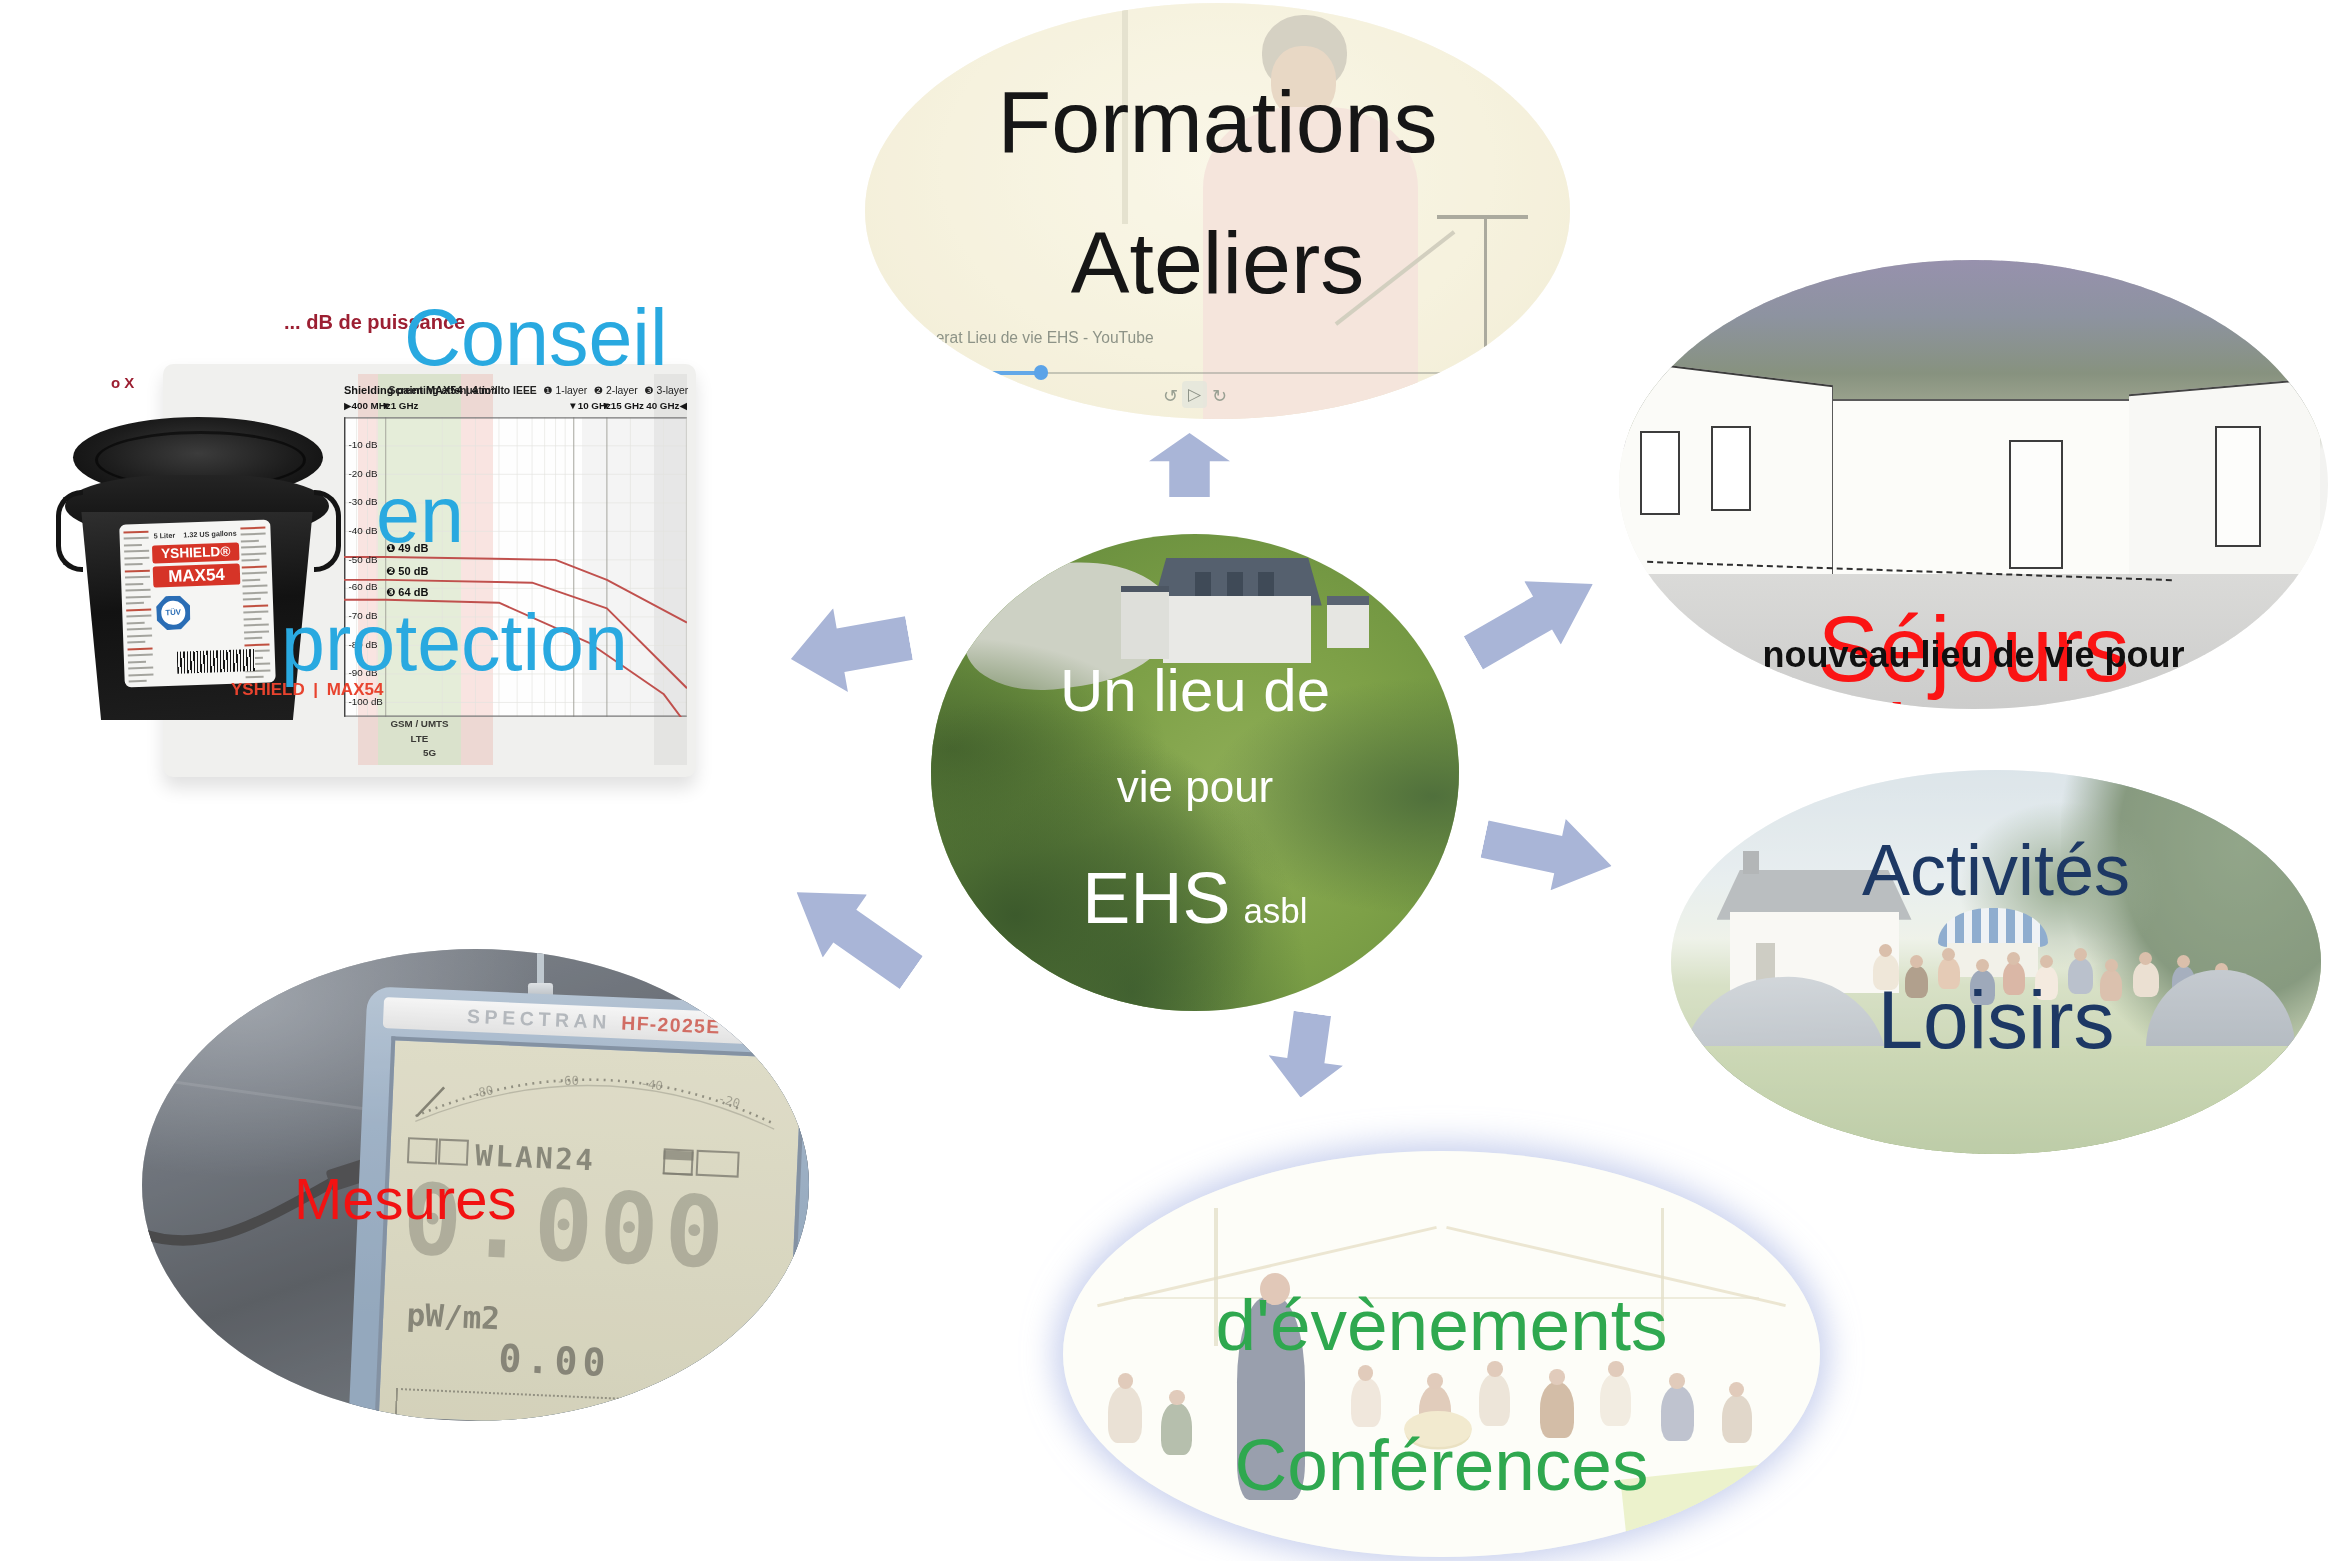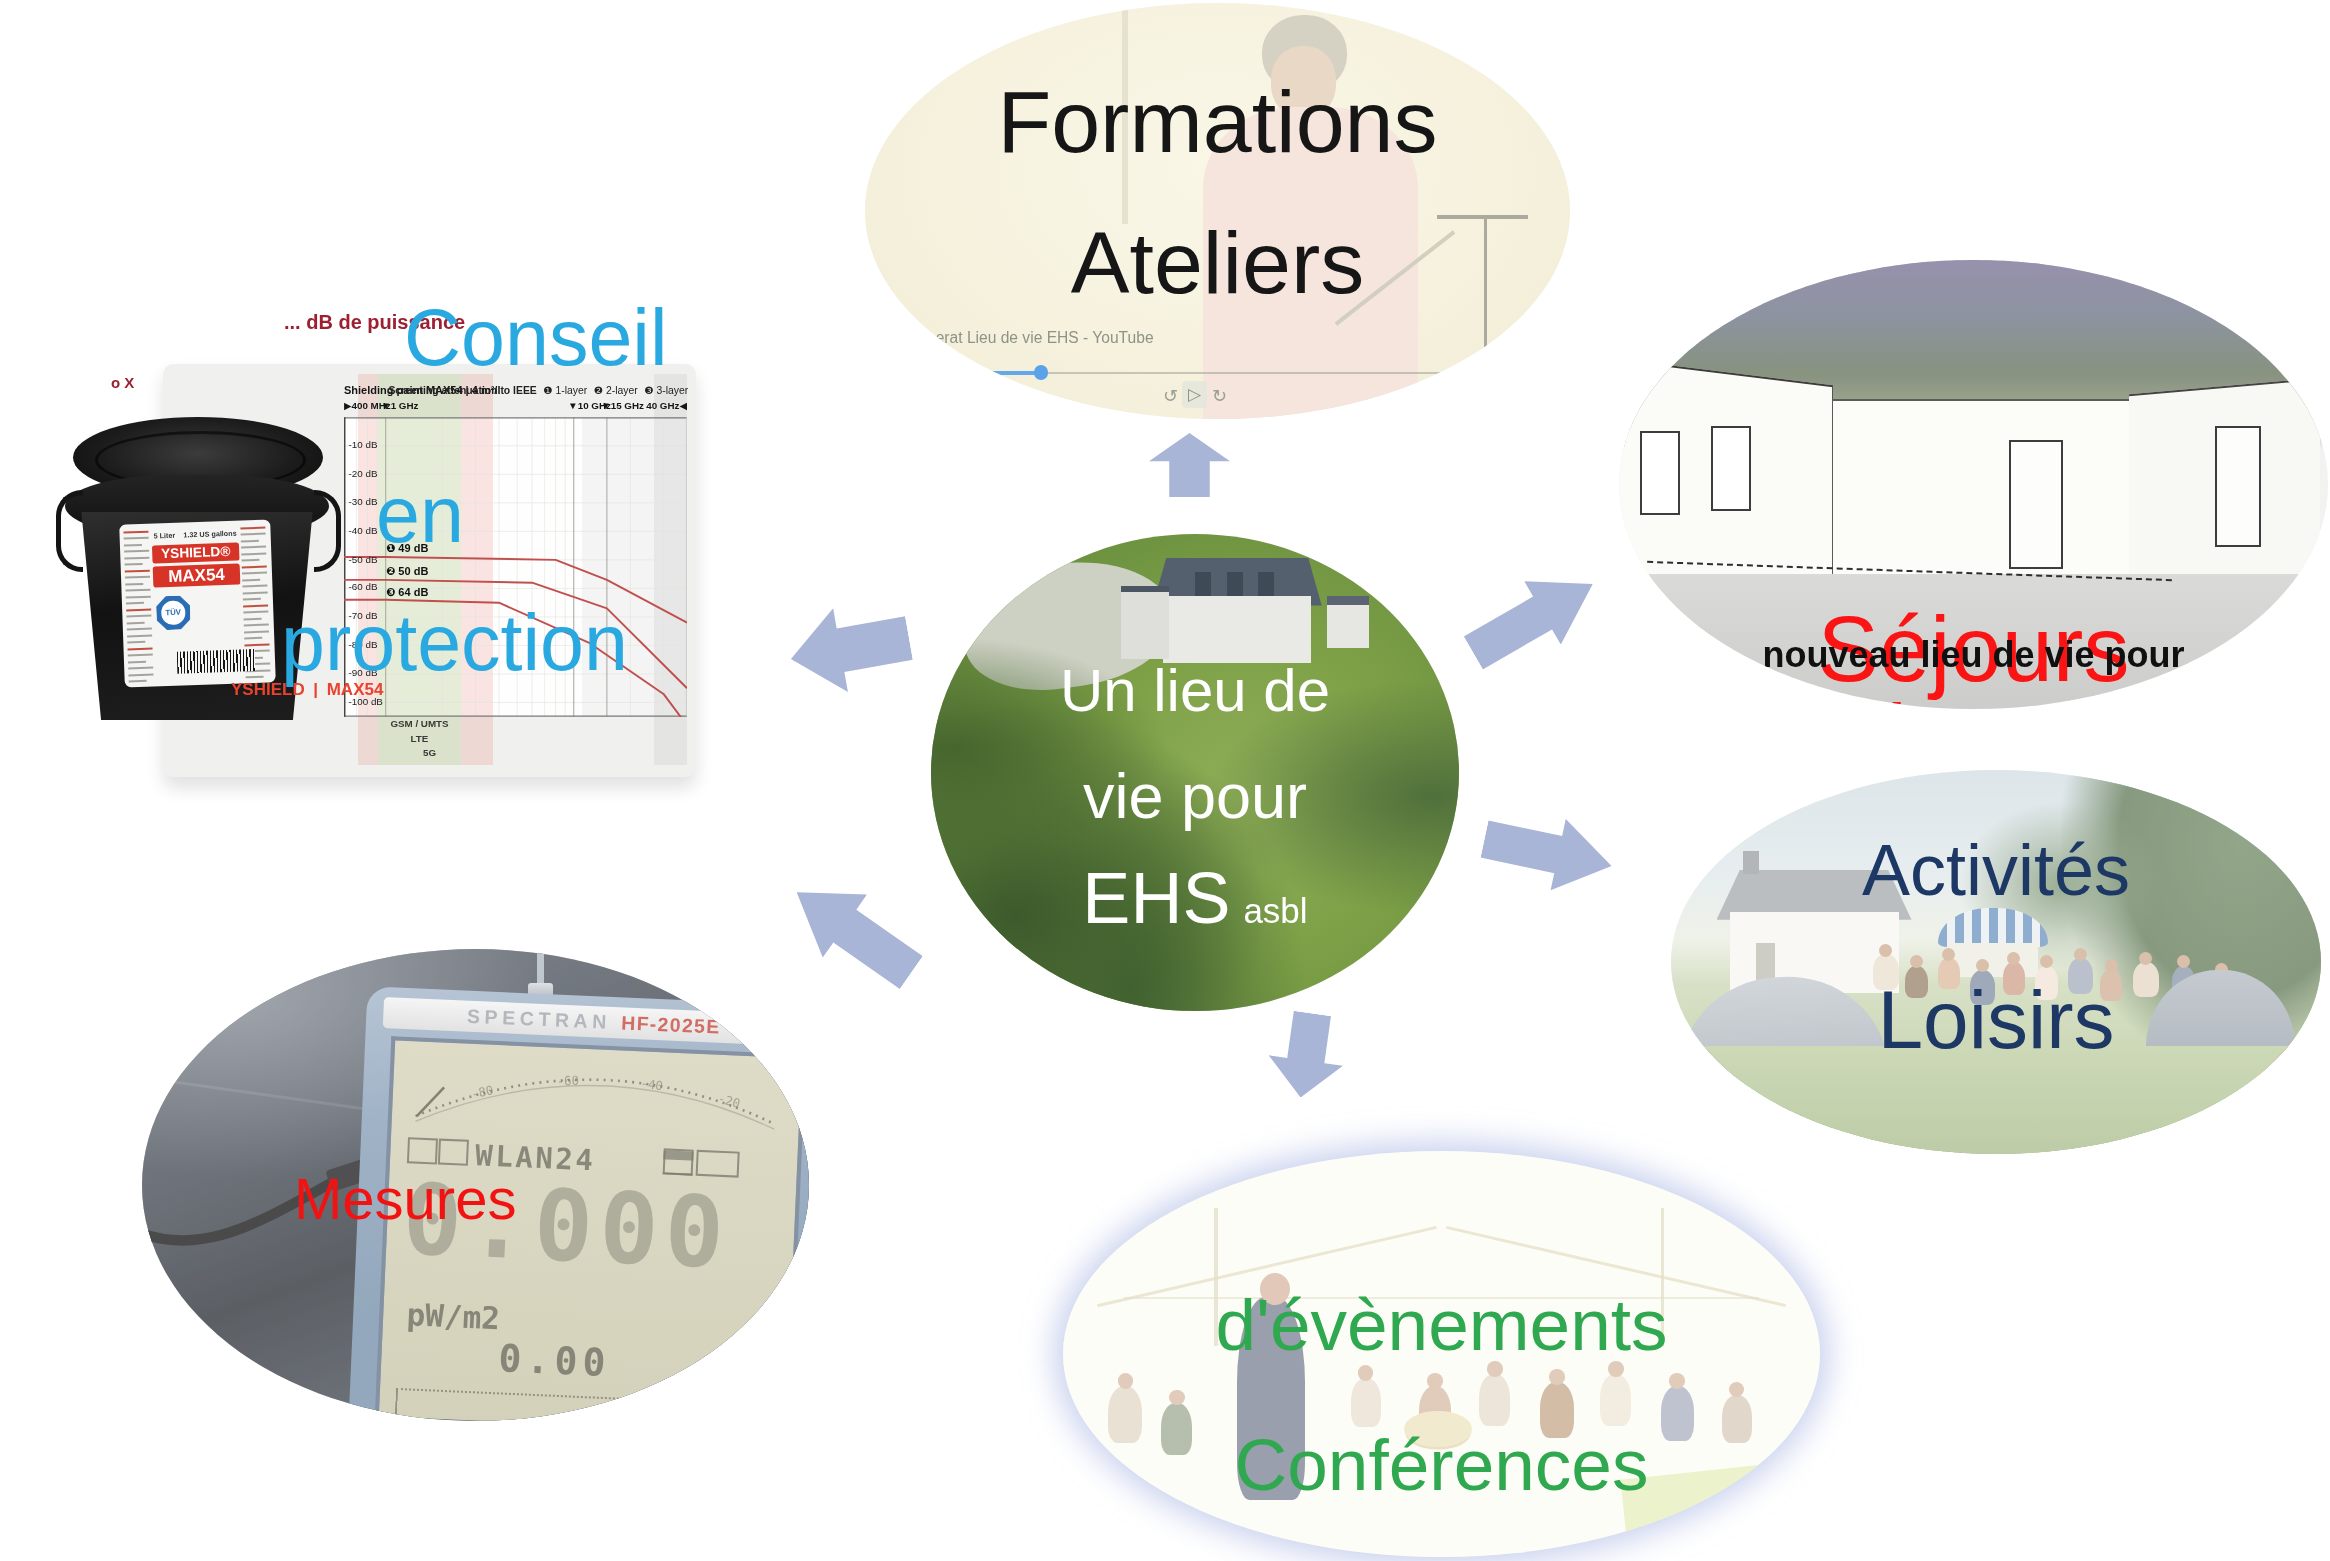--- a/index.html
+++ b/index.html
@@ -377,21 +377,21 @@
     <div class="abs" style="left:6%;top:6%;width:40%;height:26%;background:#cdd1c4;border-radius:40% 55% 50% 45%;transform:rotate(-8deg);"></div>
     <div class="abs" style="inset:0;background:radial-gradient(ellipse at 16% 80%,#3c5a2c 0%,rgba(60,90,44,0) 40%),radial-gradient(ellipse at 38% 96%,#456633 0%,rgba(69,102,51,0) 38%),radial-gradient(ellipse at 95% 55%,#50703c 0%,rgba(80,112,60,0) 32%),radial-gradient(ellipse at 4% 45%,#49682f 0%,rgba(73,104,47,0) 30%);"></div>
     <div class="abs" style="left:42%;top:5%;width:32%;height:10%;background:#55606e;clip-path:polygon(0 100%,8% 0,92% 0,100% 100%);"></div>
     <div class="abs" style="left:50%;top:8%;width:3%;height:5%;background:#3f4a57;"></div>
     <div class="abs" style="left:56%;top:8%;width:3%;height:5%;background:#3f4a57;"></div>
     <div class="abs" style="left:62%;top:8%;width:3%;height:5%;background:#3f4a57;"></div>
     <div class="abs" style="left:44%;top:13%;width:28%;height:14%;background:#e9e9e6;"></div>
     <div class="abs" style="left:36%;top:11%;width:9%;height:14%;background:#dedfda;border-top:6.5px solid #4c5663;"></div>
     <div class="abs" style="left:75%;top:13%;width:8%;height:9%;background:#e6e6e2;border-top:9px solid #5a6472;"></div>
     <div class="btxt" style="top: 127px; font-size: 60px; color: rgb(255, 255, 255);">Un lieu de</div>
-    <div class="btxt" style="top: 231px; font-size: 63px; color: rgb(255, 255, 255); text-align: center;">vie pour</div>
+    <div class="btxt" style="top: 231px; font-size: 44px; color: rgb(255, 255, 255); text-align: center;">vie pour</div>
     <div class="abs" style="left:0;right:0;top:328px;display:flex;justify-content:center;align-items:baseline;gap:13px;">
       <span style="font-size: 72px; line-height: 1; color: rgb(255, 255, 255);">EHS</span>
       <span style="font-size: 35px; line-height: 1; color: rgb(255, 255, 255);">asbl</span>
     </div>
   </div>
 
   <div class="arrow ar-up" style="left: 1149px; top: 433px; width: 81px; height: 64px; background: rgb(169, 181, 215);"></div>
   <div class="arrow ar-left" style="left: 790px; top: 606px; width: 120px; height: 85px; transform: rotate(-10deg); background: rgb(169, 181, 215);"></div>
   <div class="arrow ar-right" style="left: 1464px; top: 582px; width: 138px; height: 73px; transform: rotate(-30deg); background: rgb(169, 181, 215);"></div>
   <div class="arrow ar-right" style="left: 1483px; top: 816px; width: 130px; height: 73px; transform: rotate(12deg); background: rgb(169, 181, 215);"></div>

